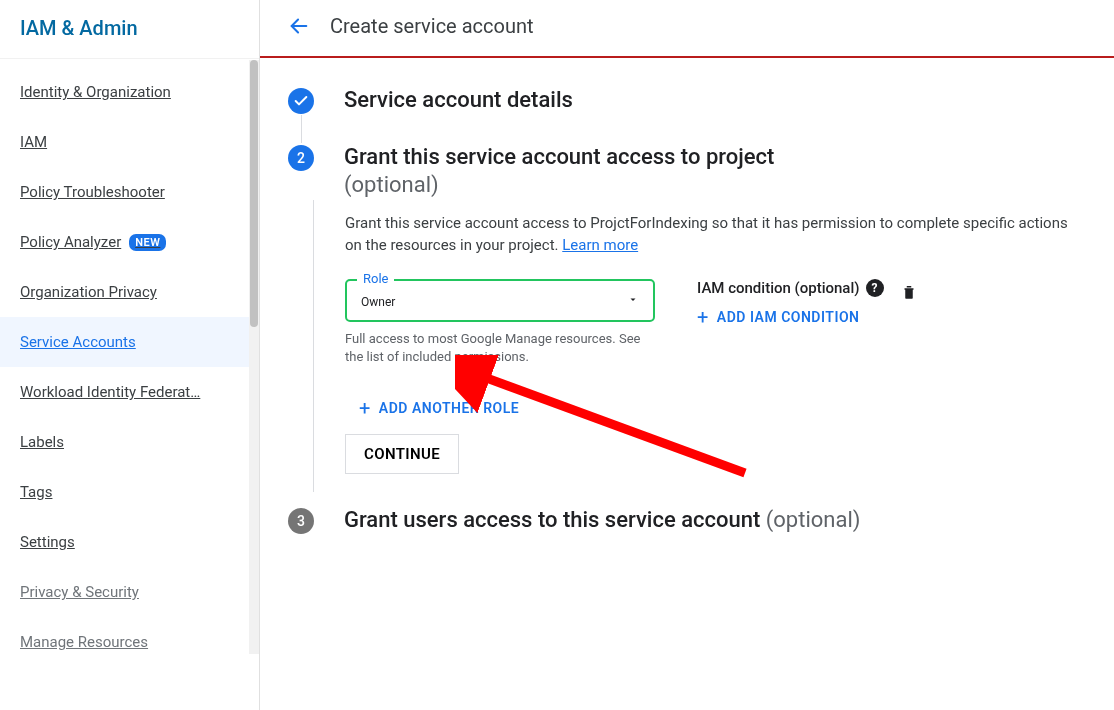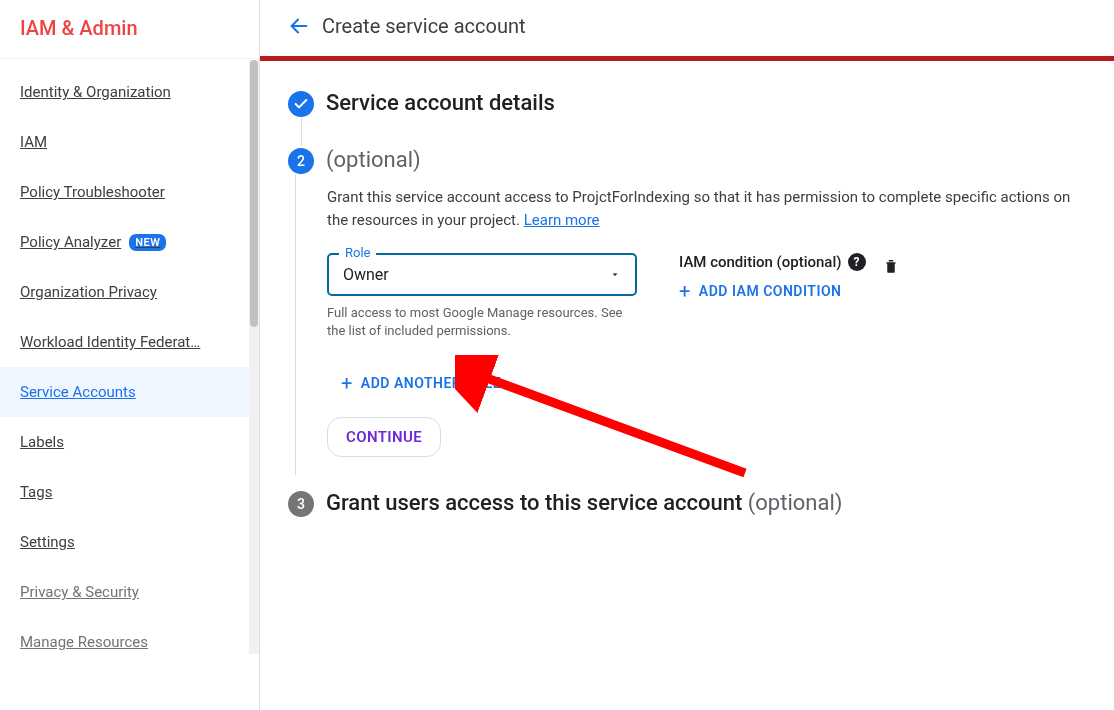--- a/index.html
+++ b/index.html
@@ -17,21 +17,21 @@
     width: 260px;
     border-right: 1px solid #e0e0e0;
     display: flex;
     flex-direction: column;
     position: relative;
   }
   .sidebar-header {
     padding: 16px 20px 18px;
     font-size: 20px;
     font-weight: 500;
-    color: #ef4444;
+    color: #0369a1;
     border-bottom: 1px solid #f1f1f1;
   }
   .sidebar-scroll {
     flex: 1;
     overflow-y: auto;
     padding-top: 8px;
     position: relative;
   }
   .sidebar-item {
     padding: 16px 20px;
@@ -73,41 +73,41 @@
     border-radius: 4px;
   }
   .main {
     flex: 1;
     display: flex;
     flex-direction: column;
   }
   .main-header {
     display: flex;
     align-items: center;
-    gap: 12px;
+    gap: 20px;
     padding: 14px 28px 18px;
-    border-bottom: 5px solid #b91c1c;
+    border-bottom: 2px solid #b91c1c;
   }
   .back-arrow {
     color: #1a73e8;
     cursor: pointer;
     font-size: 22px;
     display: flex;
     align-items: center;
   }
   .main-title { font-size: 20px; color: #3c4043; }
   .content {
     padding: 28px 36px 0 28px;
     overflow-y: auto;
     flex: 1;
   }
   .step-row {
     display: flex;
     align-items: flex-start;
-    gap: 12px;
+    gap: 30px;
     position: relative;
   }
   .step-circle {
     width: 26px; height: 26px;
     border-radius: 50%;
     display: flex;
     align-items: center;
     justify-content: center;
     font-size: 14px;
     font-weight: 500;
@@ -145,36 +145,36 @@
     margin-bottom: 22px;
   }
   .learn-link { color: #1a73e8; text-decoration: underline; cursor: pointer; margin-top: 8px; }
   .role-condition-row {
     display: flex;
     align-items: flex-start;
     gap: 42px;
   }
   .role-block { width: 310px; }
   .role-field {
-    border: 2px solid #0369a1;
+    border: 2px solid #22c55e;
     border-radius: 5px;
     padding: 10px 14px 10px;
     position: relative;
     cursor: pointer;
   }
   .role-legend {
     position: absolute;
     top: -10px; left: 10px;
     background: #fff;
     padding: 0 6px;
     font-size: 13px;
     color: #1a73e8;
   }
   .role-value {
-    font-size: 16px;
+    font-size: 12px;
     color: #202124;
   }
   .role-caret {
     position: absolute;
     right: 14px; top: 50%;
     transform: translateY(-50%);
   }
   .role-help {
     font-size: 13px;
     color: #5f6368;
@@ -215,28 +215,28 @@
     font-size: 14px;
     font-weight: 600;
     letter-spacing: 0.5px;
     cursor: pointer;
     margin-top: 32px;
     margin-left: 14px;
   }
   .continue-btn {
     display: inline-block;
     border: 1px solid #dadce0;
-    border-radius: 14px;
+    border-radius: 0;
     padding: 10px 18px;
-    color: #6d28d9;
+    color: #000000;
     font-size: 15px;
     font-weight: 600;
     letter-spacing: 0.4px;
     cursor: pointer;
-    margin-top: 24px;
+    margin-top: 16px;
     background: #fff;
   }
   .arrow-annotation {
     position: absolute;
     pointer-events: none;
     z-index: 100;
   }
 </style>
 </head>
 <body>
@@ -254,25 +254,25 @@
       <div class="sidebar-item">
           <span>Policy Troubleshooter</span>
         </div>
       <div class="sidebar-item">
           <span>Policy Analyzer</span>
           <span class="new-badge">NEW</span>
         </div>
       <div class="sidebar-item">
           <span>Organization Privacy</span>
         </div>
-      <div class="sidebar-item">
-          <span>Workload Identity Federat…</span>
-        </div>
       <div class="sidebar-item active">
           <span>Service Accounts</span>
+        </div>
+      <div class="sidebar-item">
+          <span>Workload Identity Federat…</span>
         </div>
       <div class="sidebar-item">
           <span>Labels</span>
         </div>
       <div class="sidebar-item">
           <span>Tags</span>
         </div>
       <div class="sidebar-item">
           <span>Settings</span>
         </div>
@@ -310,20 +310,21 @@
         <div class="step-body">
           <div class="step-title">Service account details</div>
         </div>
       </div>
       <div class="step-connector"></div>
 
       <div class="step-row">
         <div class="step-circle blue">2</div>
         <div class="step-body">
           <div class="step-title">
+            <span>Grant this service account access to project</span>
             <div class="step-optional">(optional)</div>
           </div>
 
           <div class="step-body-content">
             <p class="step-desc">
               <span>Grant this service account access to ProjctForIndexing so that it has permission to complete specific actions on the resources in your project. </span><a class="learn-link">Learn more</a>
             </p>
 
             <div class="role-condition-row">
               <div class="role-block">

